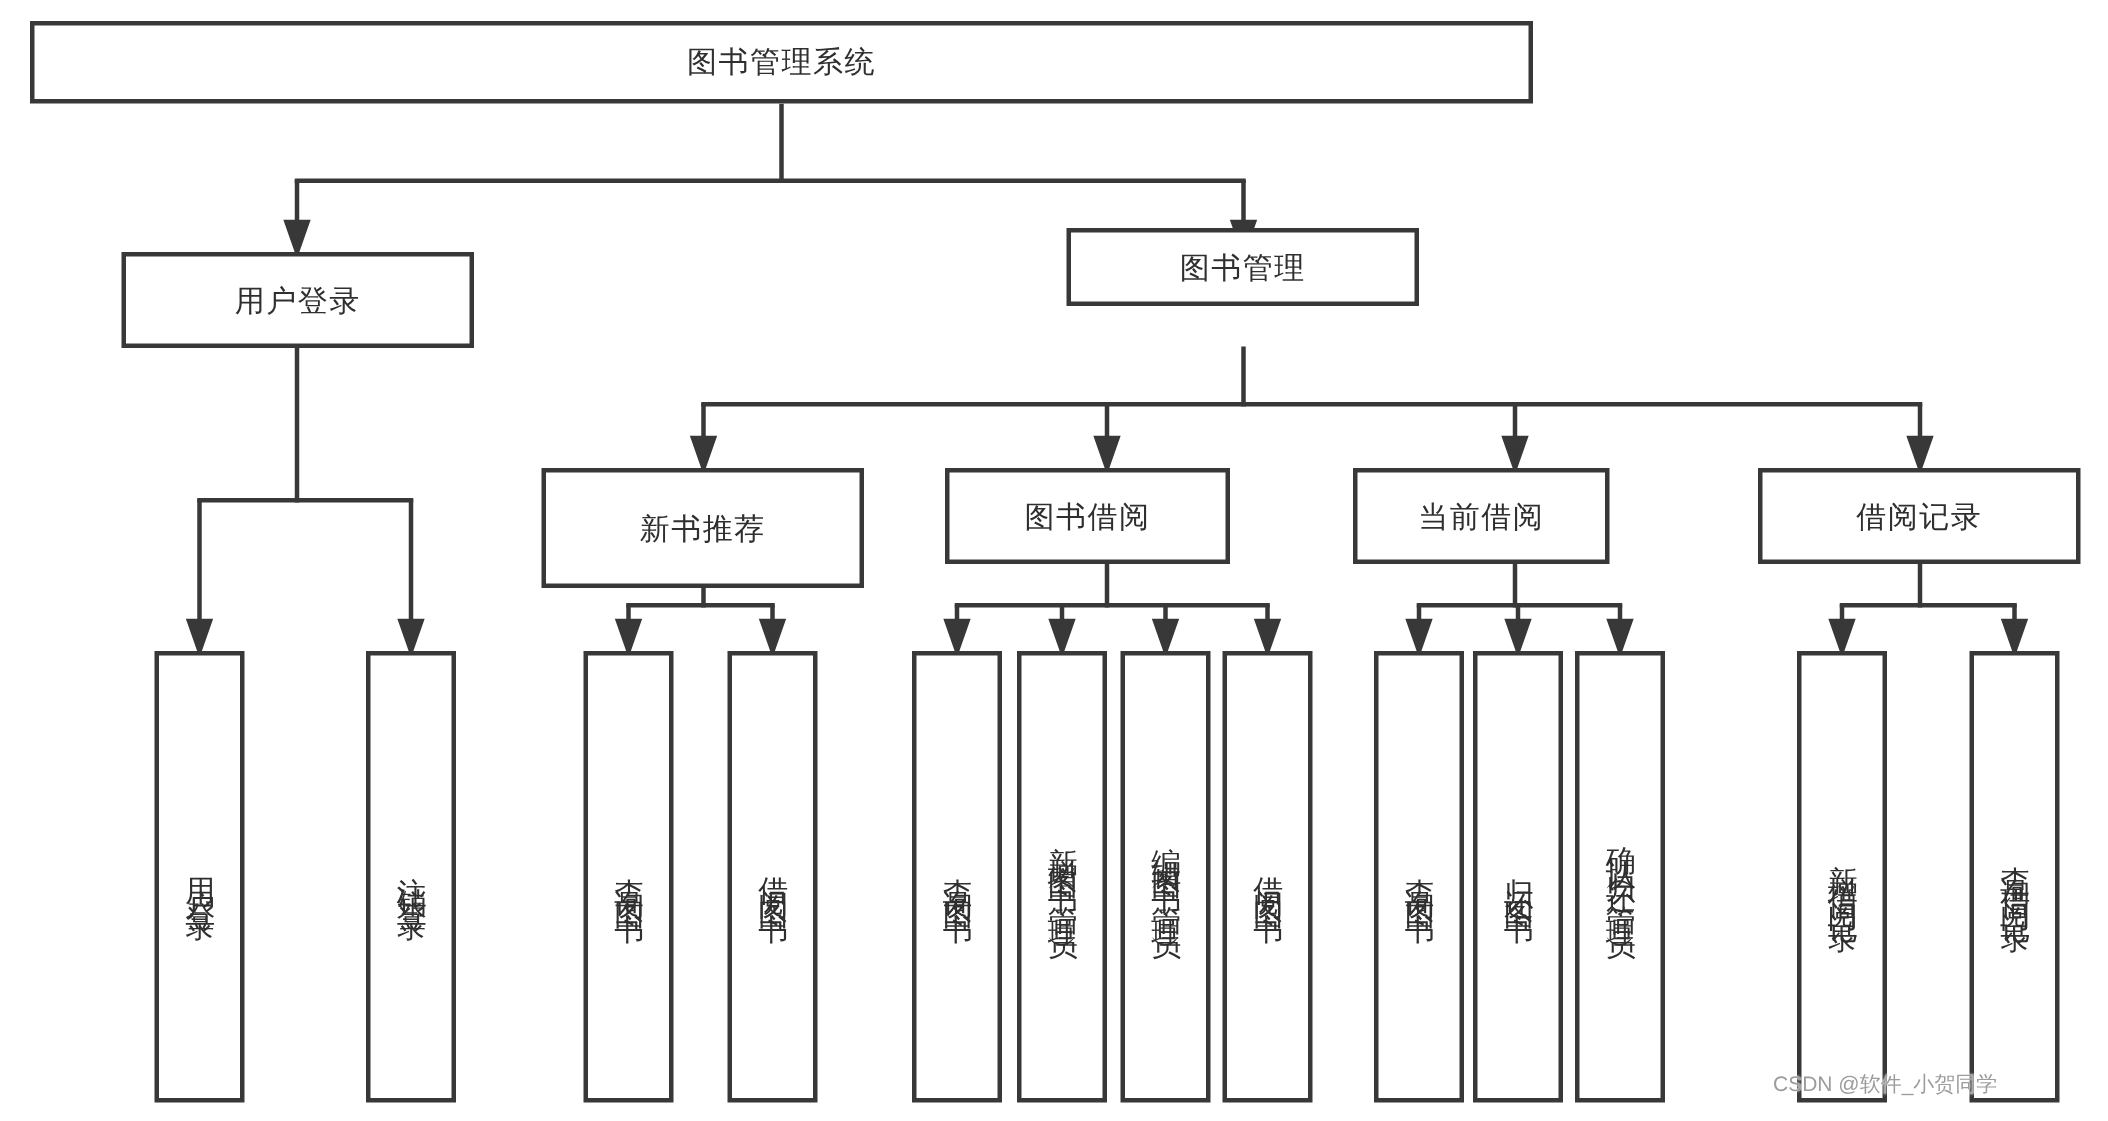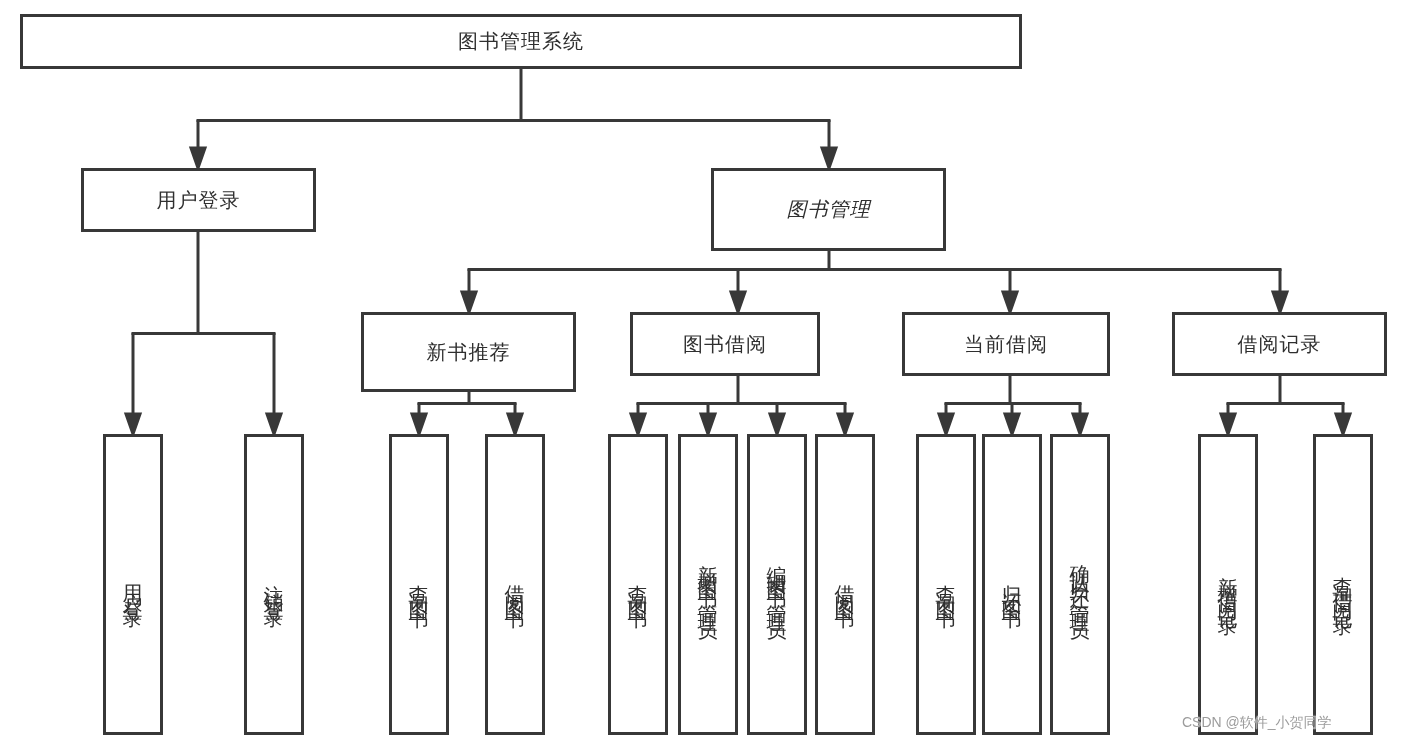--- a/index.html
+++ b/index.html
@@ -142,31 +142,31 @@
     </g>
   </svg>
 
   <div class="box h-box" style="left:20px; top:14px; width:1002px; height:55px;">
     <span>图书管理系统</span>
   </div>
 
   <div class="box h-box" style="left:81px; top:168px; width:235px; height:64px;">
     <span>用户登录</span>
   </div>
-  <div class="box h-box" style="left:711px; top:168px; width:235px; height:83px;font-style:italic;">
+  <div class="box h-box" style="left:711px; top:152px; width:235px; height:52px;">
     <span>图书管理</span>
   </div>
 
   <div class="box h-box" style="left:361px; top:312px; width:215px; height:80px;">
     <span>新书推荐</span>
   </div>
   <div class="box h-box" style="left:630px; top:312px; width:190px; height:64px;">
     <span>图书借阅</span>
   </div>
-  <div class="box h-box" style="left:902px; top:312px; width:208px; height:64px;">
+  <div class="box h-box" style="left:902px; top:312px; width:171px; height:64px;">
     <span>当前借阅</span>
   </div>
   <div class="box h-box" style="left:1172px; top:312px; width:215px; height:64px;">
     <span>借阅记录</span>
   </div>
 
   <div class="box v-box" style="left:103px; top:434px; width:60px; height:301px;">
     <span class="v-text">用户登录</span>
   </div>
   <div class="box v-box" style="left:244px; top:434px; width:60px; height:301px;">

